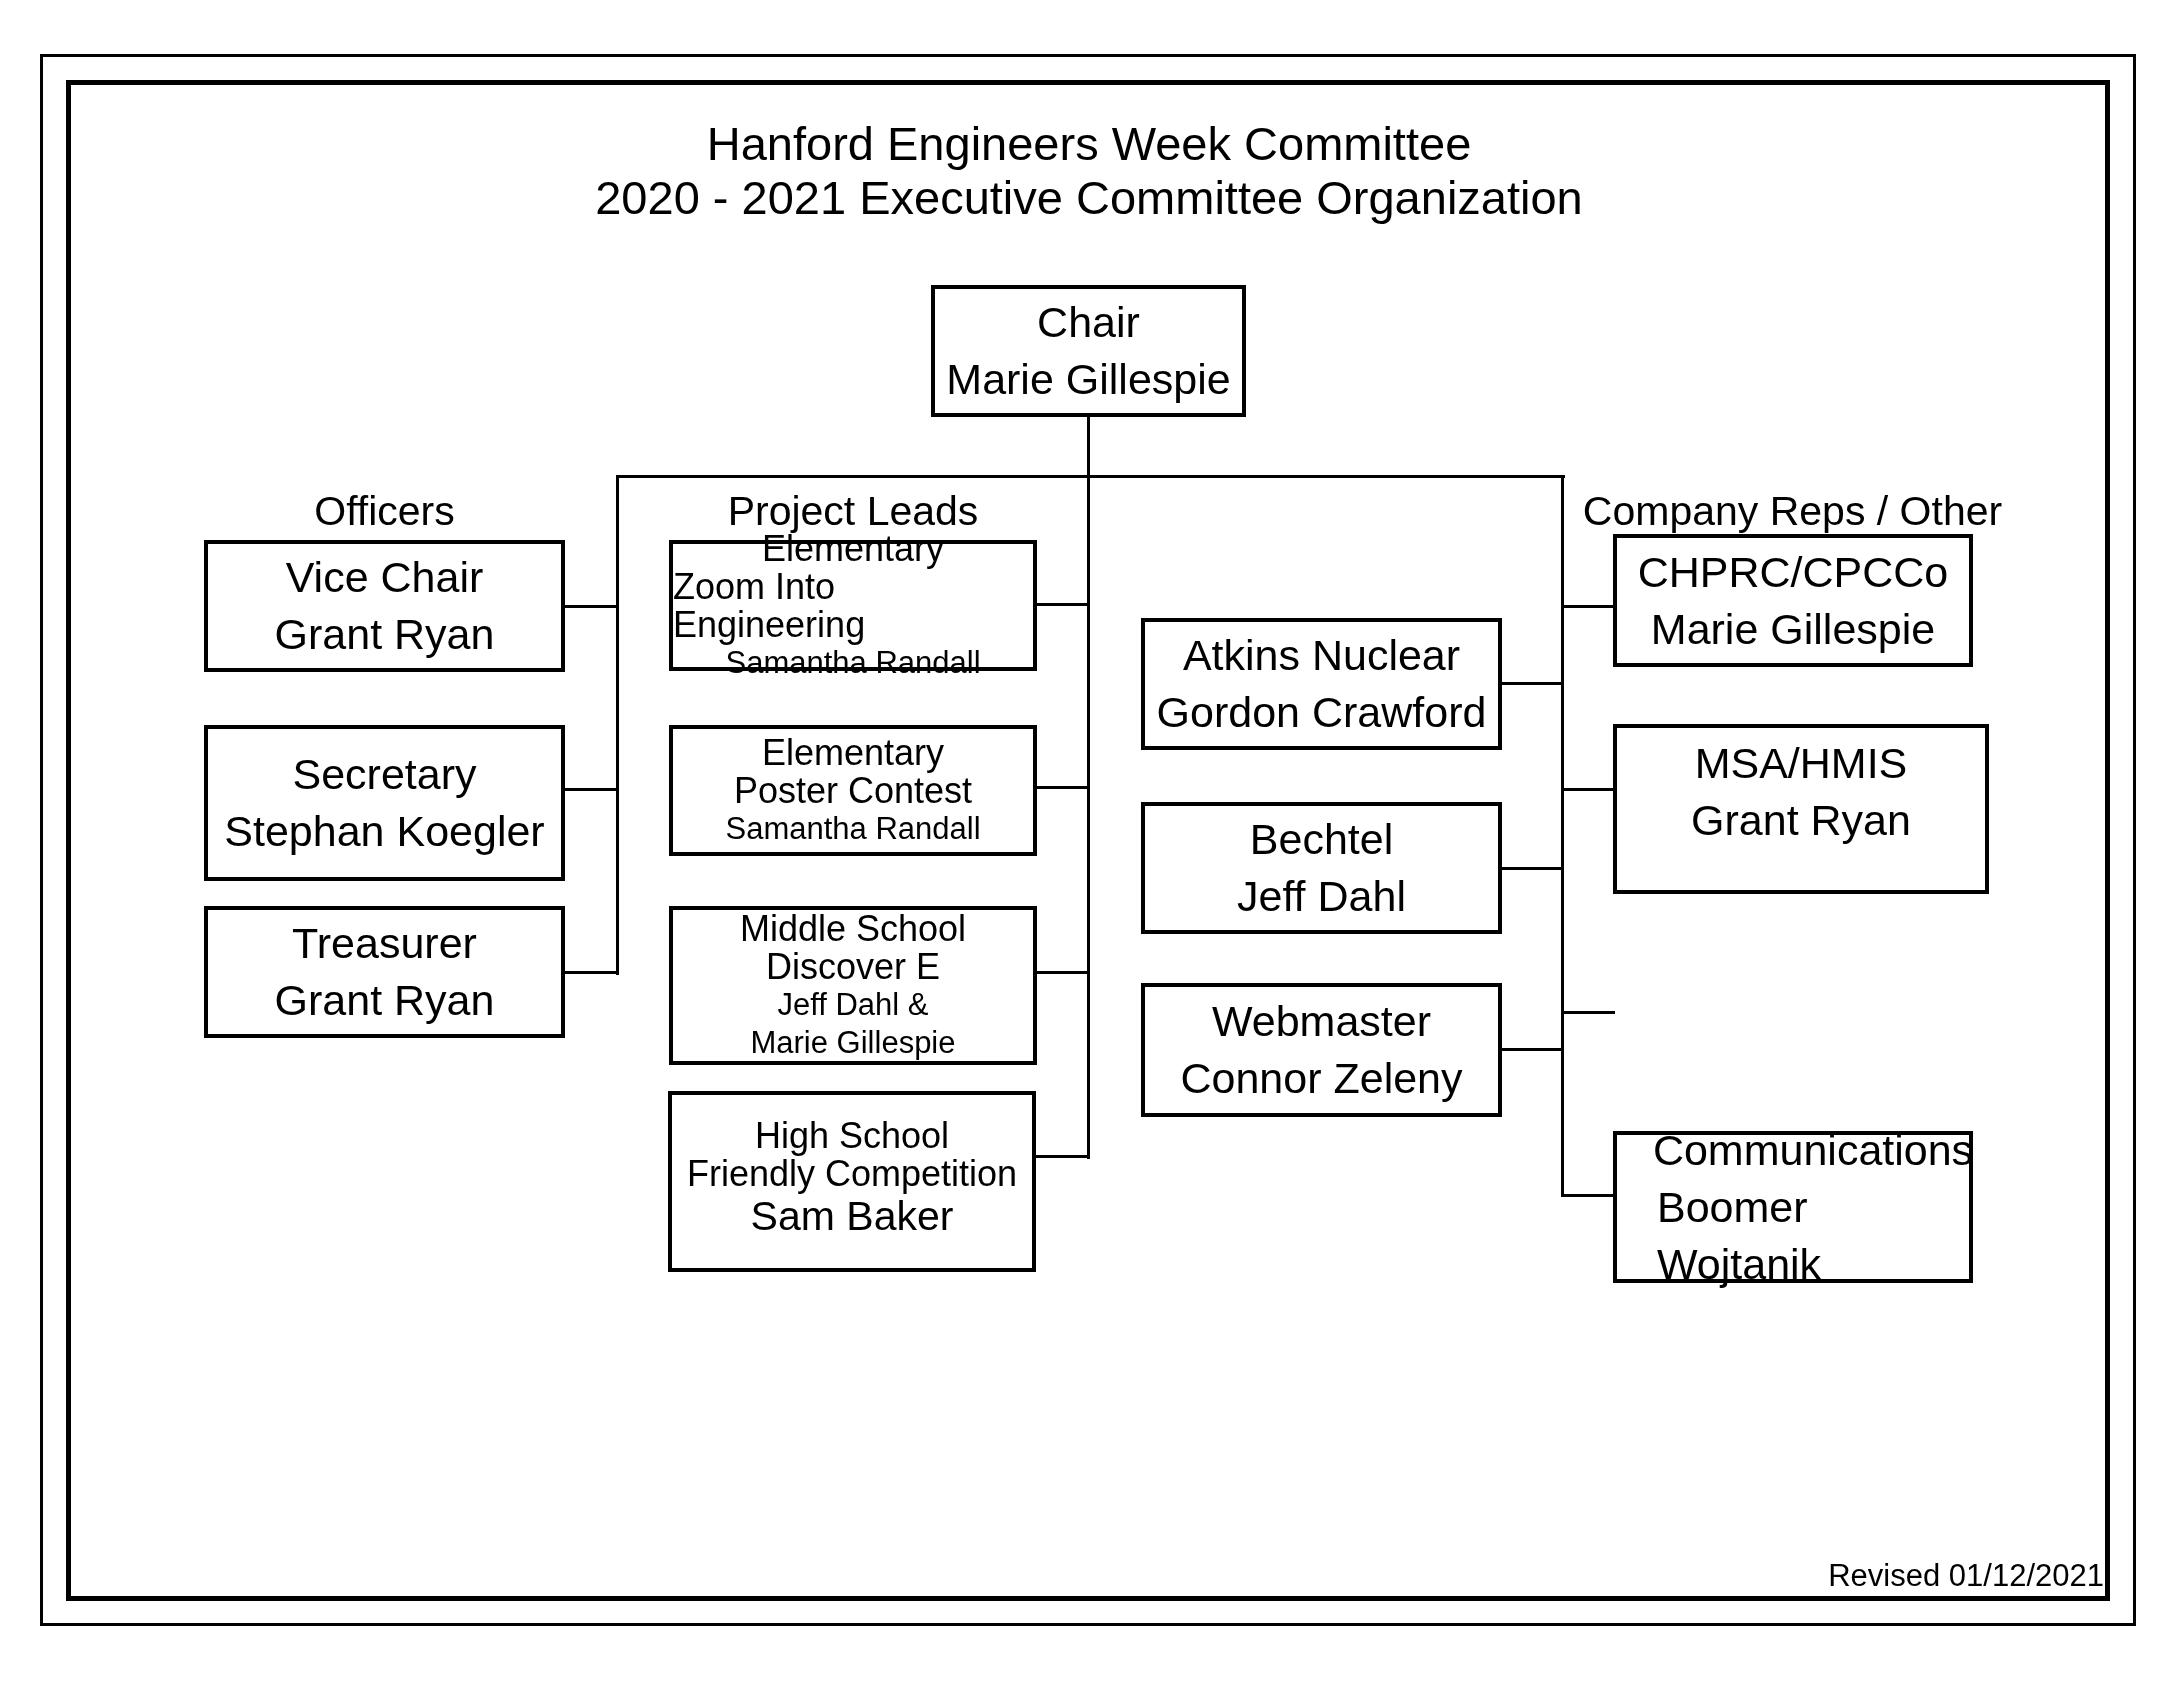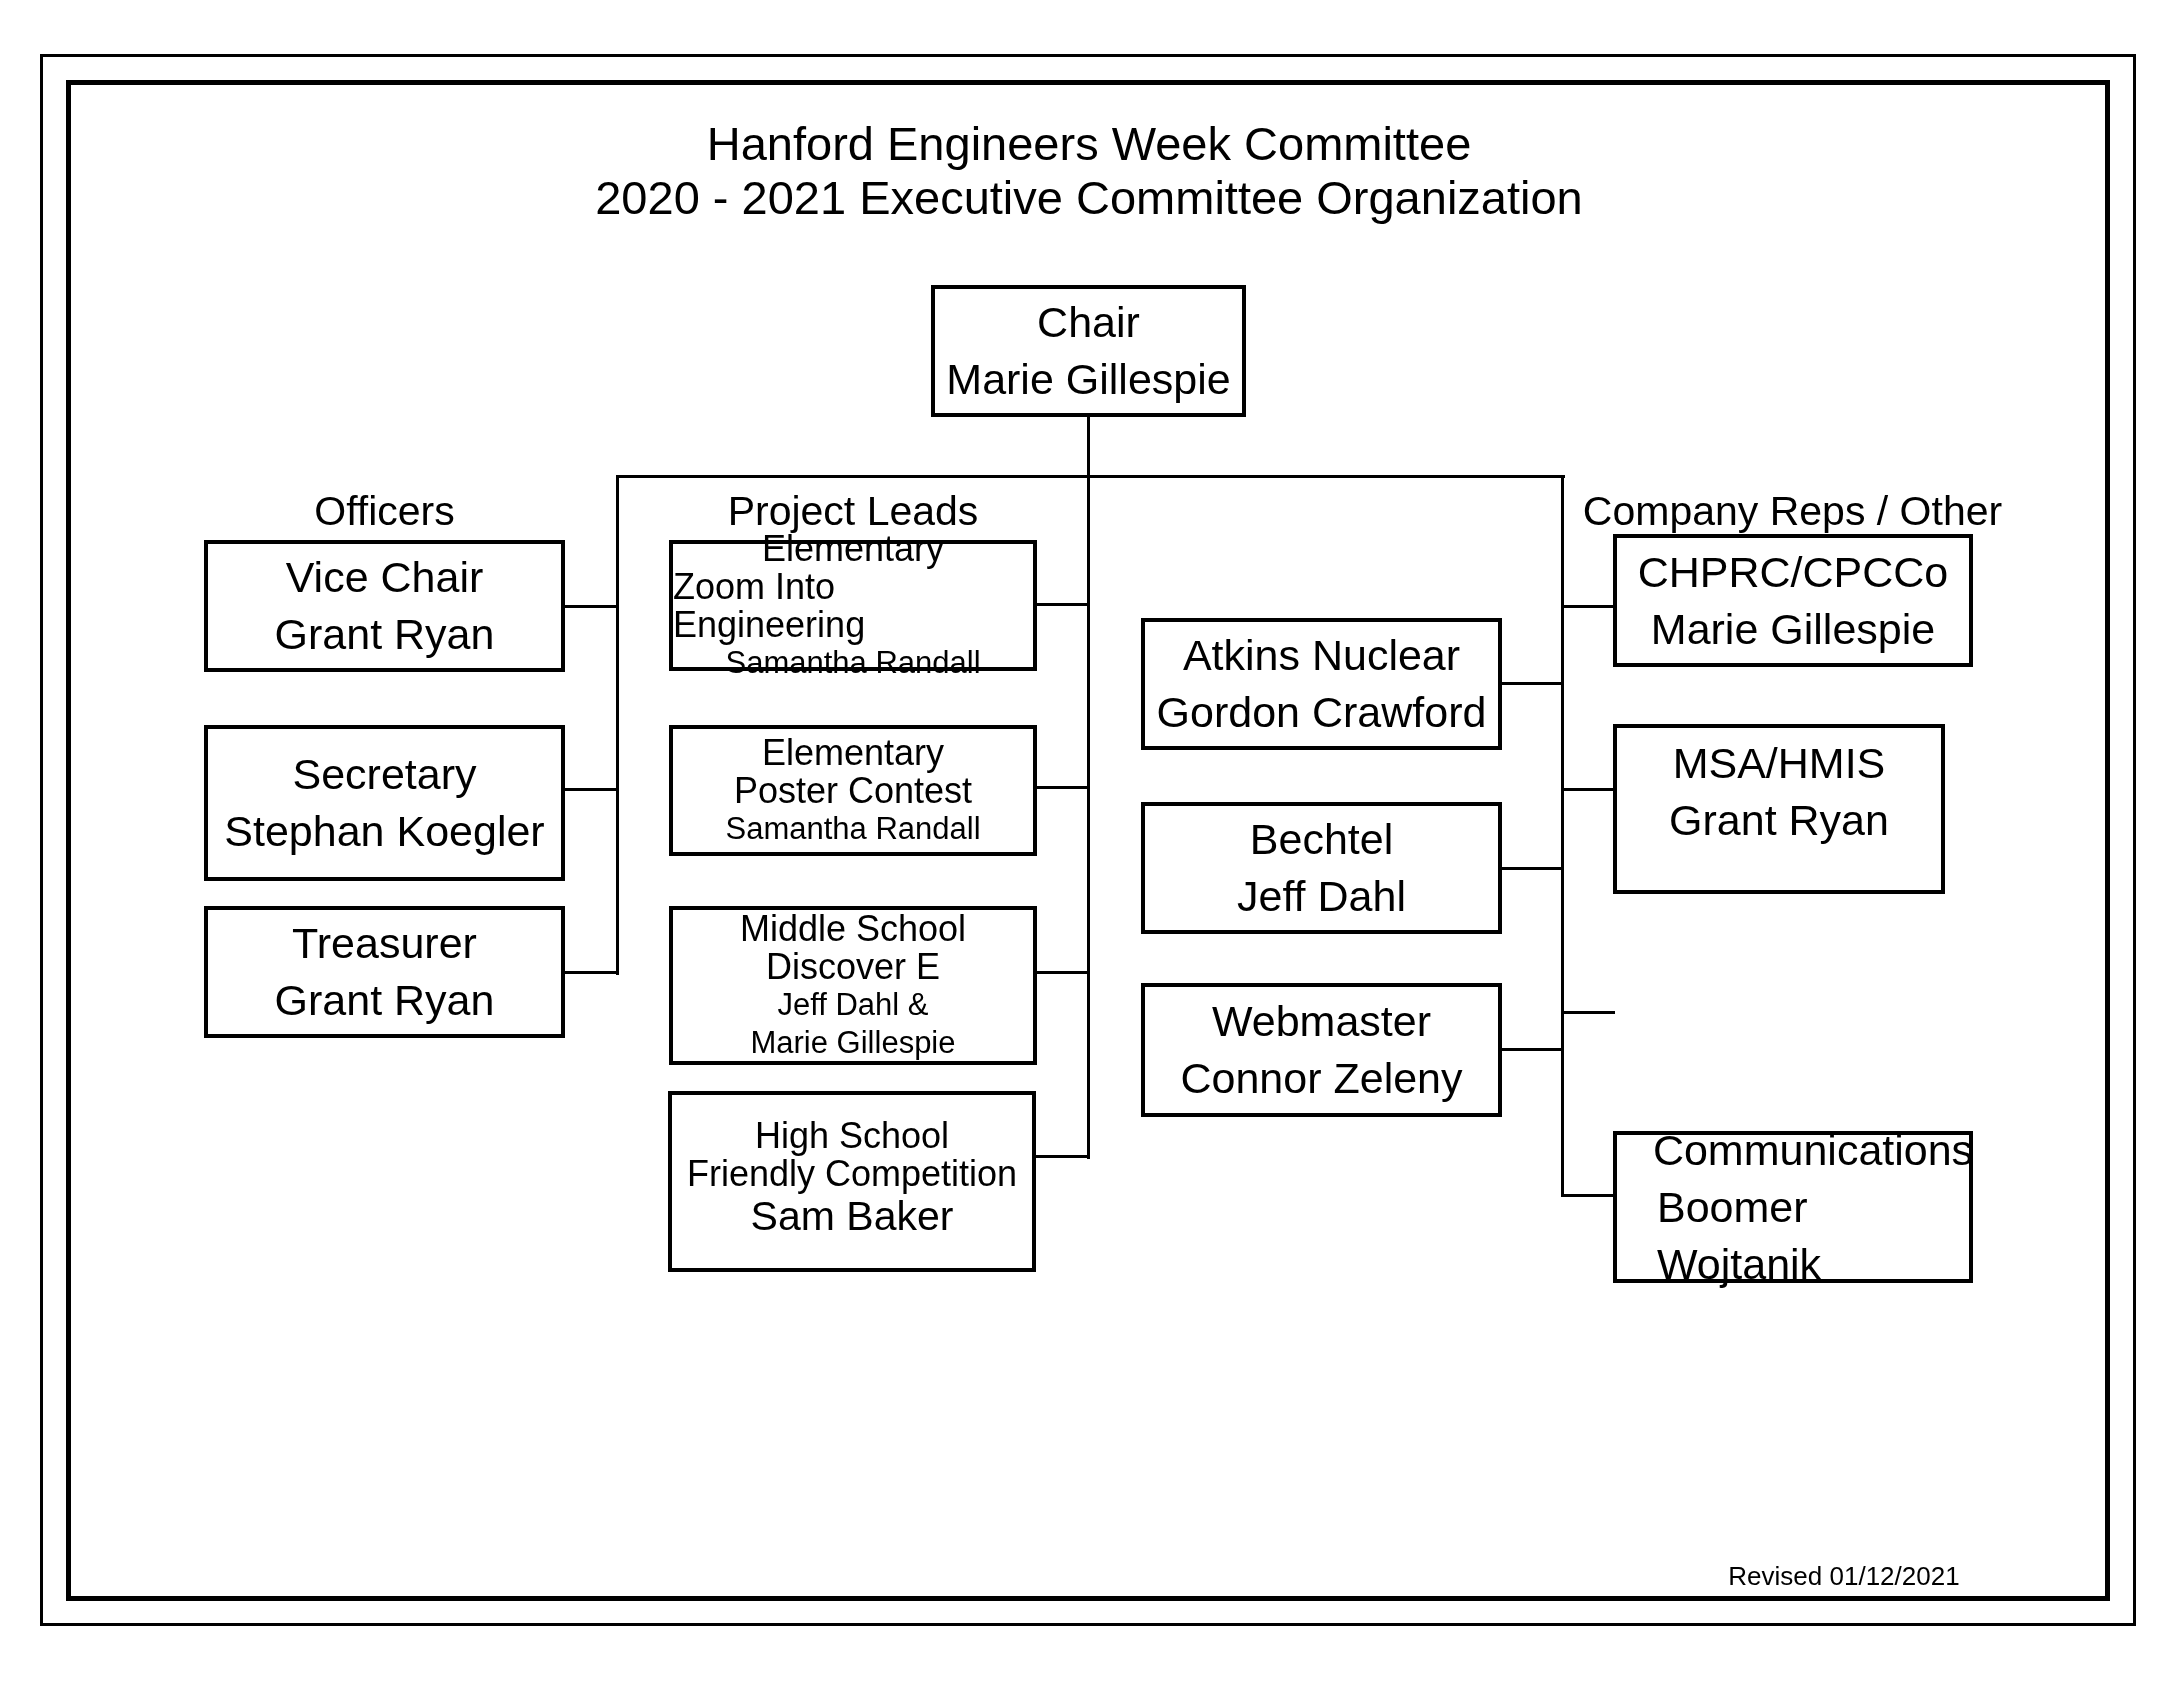--- a/index.html
+++ b/index.html
@@ -26,22 +26,22 @@
        border:4px solid #000;z-index:-1;}
 
   .t-main{font-size:43px;line-height:57px;}
   .t-plt{font-size:36px;line-height:38px;}
   .t-pln{font-size:31px;line-height:38px;}
   .t-sam{font-size:41px;line-height:46px;}
 
   .box.topalign{justify-content:flex-start;padding-top:22px;}
   .box.msa{padding-bottom:34px;}
 
-  .revised{position:absolute;left:1584px;top:1558px;width:520px;text-align:center;
-           font-size:26px;line-height:36px;}
+  .revised{position:absolute;left:1584px;top:1558px;width:520px;text-align:right;
+           font-size:31px;line-height:36px;}
 </style>
 </head>
 <body>
 
 <div class="canvas">
 
   <div class="frame outer"></div>
   <div class="frame inner"></div>
 
   <div class="title">
@@ -122,21 +122,21 @@
   </div>
   <div class="box t-main" style="left:1141px;top:983px;width:361px;height:134px;">
     <div>Webmaster</div>
     <div>Connor Zeleny</div>
   </div>
 
   <div class="box t-main" style="left:1613px;top:534px;width:360px;height:133px;">
     <div>CHPRC/CPCCo</div>
     <div>Marie Gillespie</div>
   </div>
-  <div class="box t-main msa" style="left:1613px;top:724px;width:332px;height:170px;">
+  <div class="box t-main msa" style="left:1613px;top:724px;width:376px;height:170px;">
     <div>MSA/HMIS</div>
     <div>Grant Ryan</div>
   </div>
   <div class="box t-main" style="left:1613px;top:1131px;width:360px;height:152px;padding-left:40px;">
     <div>Communications</div>
     <div>Boomer Wojtanik</div>
   </div>
 
   <div class="revised">Revised 01/12/2021</div>
 

